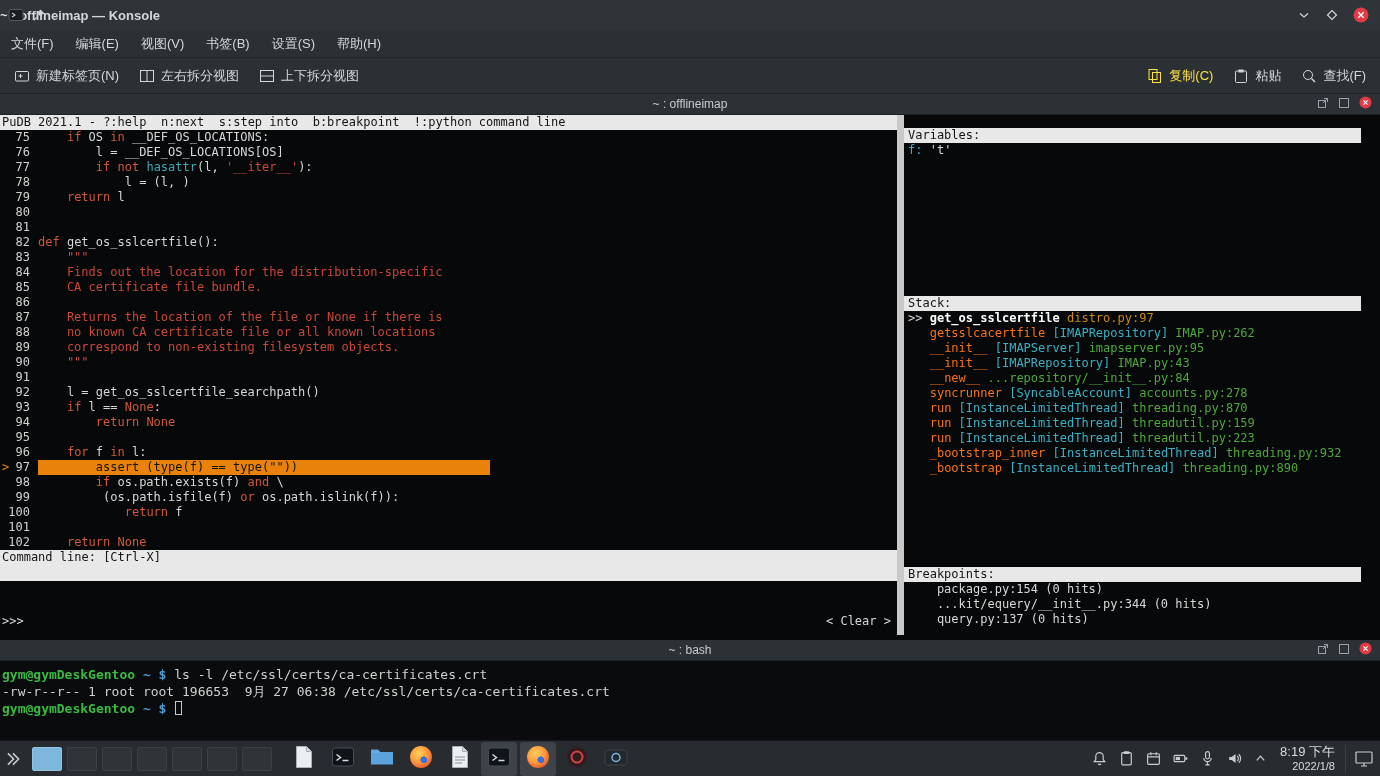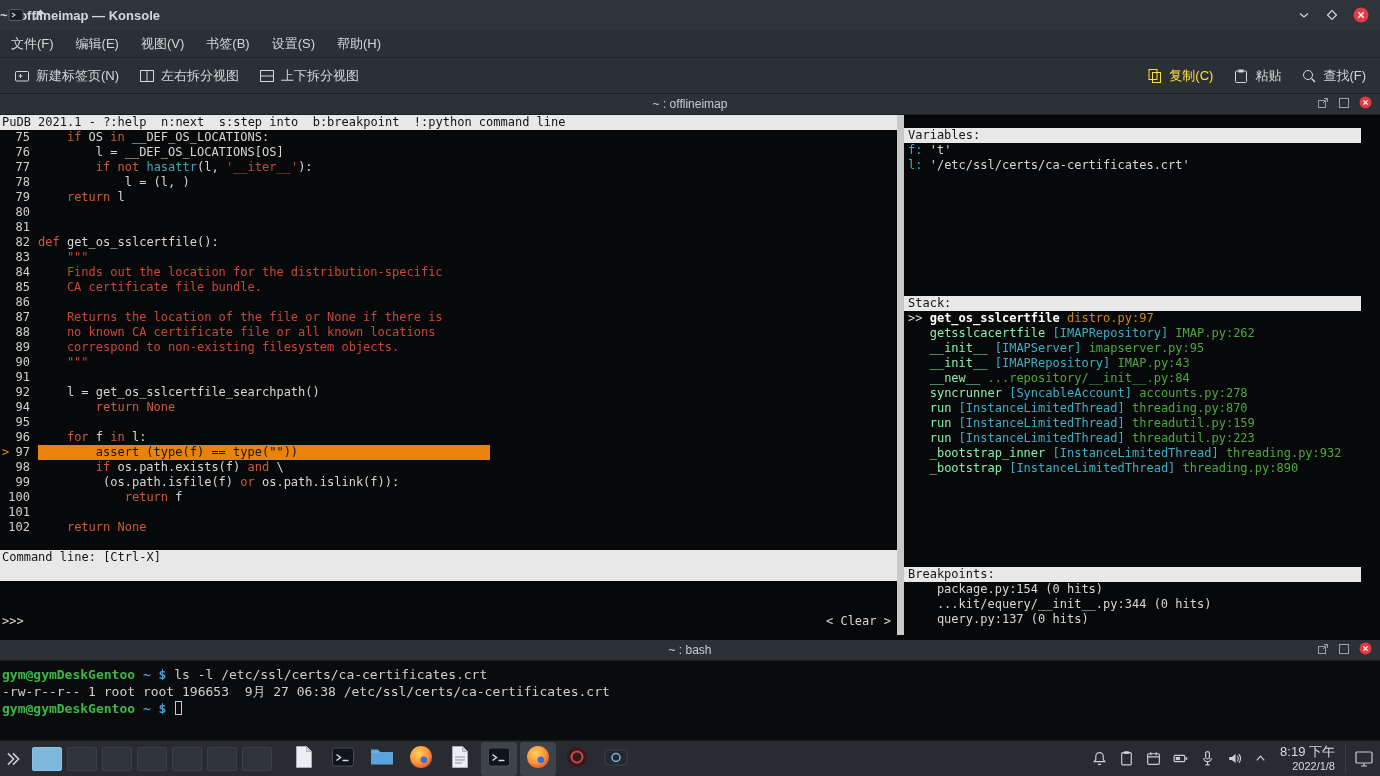--- a/index.html
+++ b/index.html
@@ -52,21 +52,21 @@
   .console .clear{margin-left:auto;}
   .pudb-scroll{width:7px;flex:none;background:#c9c9c9;}
   .pudb-right{flex:1;position:relative;background:#070809;}
   .sec{position:absolute;left:0;right:0;}
   .sec.vars{top:13px}.sec.stack{top:181px}.sec.bps{top:452px}
   .sec-header{height:15px;background:var(--panel-header-bg,#e8e8e8);color:#141414;
     padding-left:4px;margin-right:19px;white-space:pre;}
   .sec-row{height:15px;padding-left:4px;white-space:pre;color:#d7d7d7;}
   .var-name{color:var(--class-name,#3bb0c4)}
   .st-pre{color:#d7d7d7}
-  .st-fn{color:#86efac}
+  .st-fn{color:#f97316}
   .sec-row.cur .st-fn{color:#ffffff;font-weight:bold}
   .st-cls{color:var(--class-name,#3bb0c4)}
   .st-loc{color:var(--location,#4fa83d)}
   .sec-row.cur .st-loc{color:var(--current-location,#c98a0f)}
 
   .split-gap{height:5px;background:#070809;flex:none}
 
   
   .bash{height:79px;background:#090b0c;flex:none;padding:5px 2px 0 2px;white-space:pre;
     font-family:"DejaVu Sans Mono",monospace;font-size:13px;line-height:17px;color:#d0d0d0;}
@@ -234,20 +234,21 @@
           <div class="src-row"><span class="src-num">83</span><span class="src-code"><span class="seg-s">    """</span></span></div>
           <div class="src-row"><span class="src-num">84</span><span class="src-code"><span class="seg-s">    Finds out the location for the distribution-specific</span></span></div>
           <div class="src-row"><span class="src-num">85</span><span class="src-code"><span class="seg-s">    CA certificate file bundle.</span></span></div>
           <div class="src-row"><span class="src-num">86</span><span class="src-code"></span></div>
           <div class="src-row"><span class="src-num">87</span><span class="src-code"><span class="seg-s">    Returns the location of the file or None if there is</span></span></div>
           <div class="src-row"><span class="src-num">88</span><span class="src-code"><span class="seg-s">    no known CA certificate file or all known locations</span></span></div>
           <div class="src-row"><span class="src-num">89</span><span class="src-code"><span class="seg-s">    correspond to non-existing filesystem objects.</span></span></div>
           <div class="src-row"><span class="src-num">90</span><span class="src-code"><span class="seg-s">    """</span></span></div>
           <div class="src-row"><span class="src-num">91</span><span class="src-code"></span></div>
           <div class="src-row"><span class="src-num">92</span><span class="src-code"><span class="seg-p">    l = get_os_sslcertfile_searchpath()</span></span></div>
+          <div class="src-row"><span class="src-num">93</span><span class="src-code"><span class="seg-p">    </span><span class="seg-k">if</span><span class="seg-p"> l == </span><span class="seg-k">None</span><span class="seg-p">:</span></span></div>
           <div class="src-row"><span class="src-num">94</span><span class="src-code"><span class="seg-p">        </span><span class="seg-k">return</span><span class="seg-p"> </span><span class="seg-k">None</span></span></div>
           <div class="src-row"><span class="src-num">95</span><span class="src-code"></span></div>
           <div class="src-row"><span class="src-num">96</span><span class="src-code"><span class="seg-p">    </span><span class="seg-k">for</span><span class="seg-p"> f </span><span class="seg-k">in</span><span class="seg-p"> l:</span></span></div>
           <div class="src-row current"><span class="cur-marker">&gt;</span><span class="src-num">97</span><span class="src-code"><span class="seg-c">        assert (type(f) == type(""))</span></span></div>
           <div class="src-row"><span class="src-num">98</span><span class="src-code"><span class="seg-p">        </span><span class="seg-k">if</span><span class="seg-p"> os.path.exists(f) </span><span class="seg-k">and</span><span class="seg-p"> \</span></span></div>
           <div class="src-row"><span class="src-num">99</span><span class="src-code"><span class="seg-p">         (os.path.isfile(f) </span><span class="seg-k">or</span><span class="seg-p"> os.path.islink(f)):</span></span></div>
           <div class="src-row"><span class="src-num">100</span><span class="src-code"><span class="seg-p">            </span><span class="seg-k">return</span><span class="seg-p"> f</span></span></div>
           <div class="src-row"><span class="src-num">101</span><span class="src-code"></span></div>
           <div class="src-row"><span class="src-num">102</span><span class="src-code"><span class="seg-p">    </span><span class="seg-k">return</span><span class="seg-p"> </span><span class="seg-k">None</span></span></div>
         </div>
@@ -256,21 +257,20 @@
         <span>&gt;&gt;&gt;</span>
         <span class="clear">&lt; Clear &gt;</span>
       </div>
     </div>
     <div class="pudb-scroll"></div>
     <div class="pudb-right">
       <div class="sec vars">
         <div class="sec-header">Variables:</div>
         <div id="vars-body">
             <div class="sec-row"><span class="var-name">f:</span><span class="var-val"> 't'</span></div>
-            <div class="sec-row"><span class="var-name">l:</span><span class="var-val"> '/etc/ssl/certs/ca-certificates.crt'</span></div>
           </div>
       </div>
       <div class="sec stack">
         <div class="sec-header">Stack:</div>
         <div id="stack-body">
             <div class="sec-row cur"><span class="st-pre">&gt;&gt; </span><span class="st-fn">get_os_sslcertfile</span><span class="st-loc"> distro.py:97</span></div>
             <div class="sec-row"><span class="st-pre">   </span><span class="st-fn">getsslcacertfile</span><span class="st-cls"> [IMAPRepository]</span><span class="st-loc"> IMAP.py:262</span></div>
             <div class="sec-row"><span class="st-pre">   </span><span class="st-fn">__init__</span><span class="st-cls"> [IMAPServer]</span><span class="st-loc"> imapserver.py:95</span></div>
             <div class="sec-row"><span class="st-pre">   </span><span class="st-fn">__init__</span><span class="st-cls"> [IMAPRepository]</span><span class="st-loc"> IMAP.py:43</span></div>
             <div class="sec-row"><span class="st-pre">   </span><span class="st-fn">__new__</span><span class="st-loc"> ...repository/__init__.py:84</span></div>

